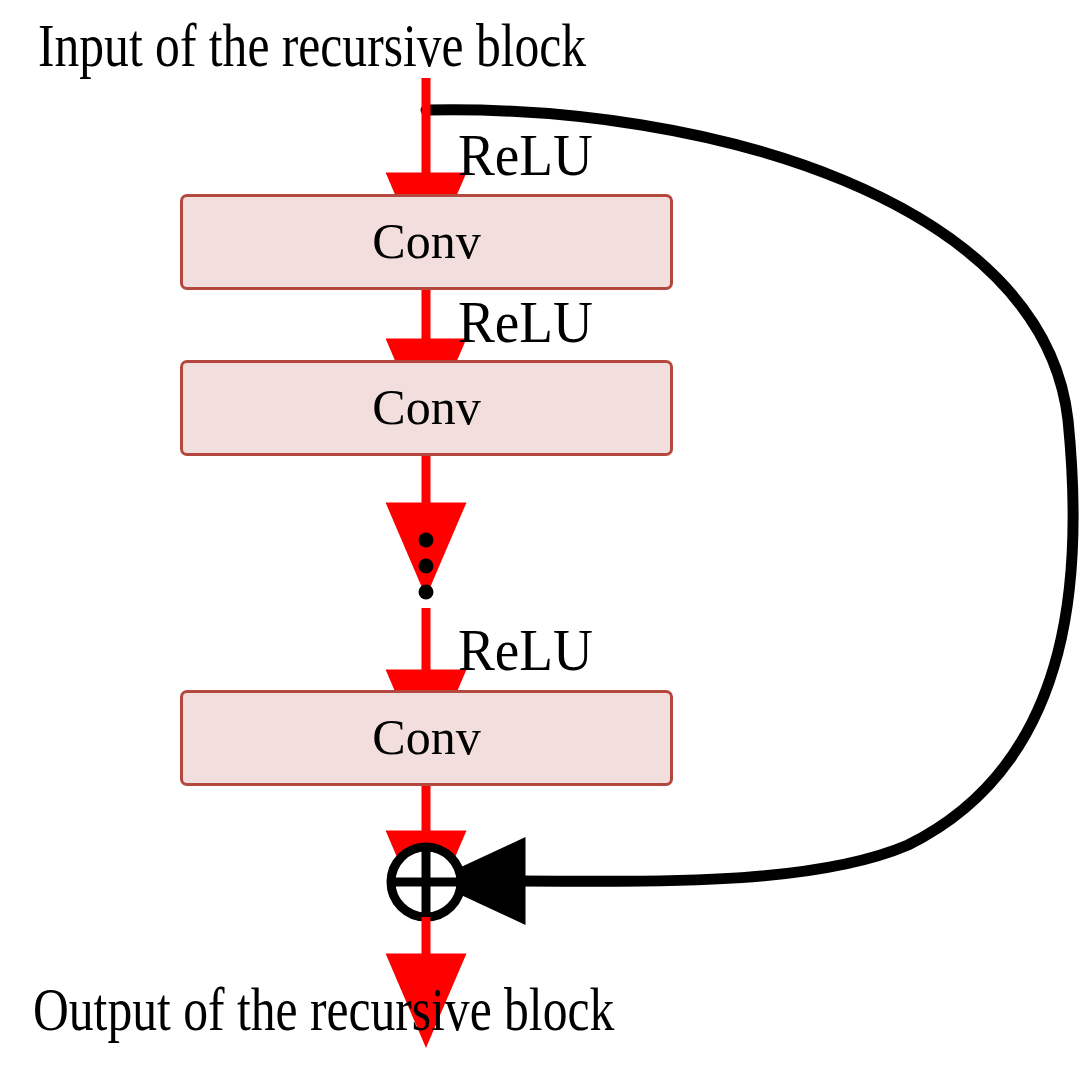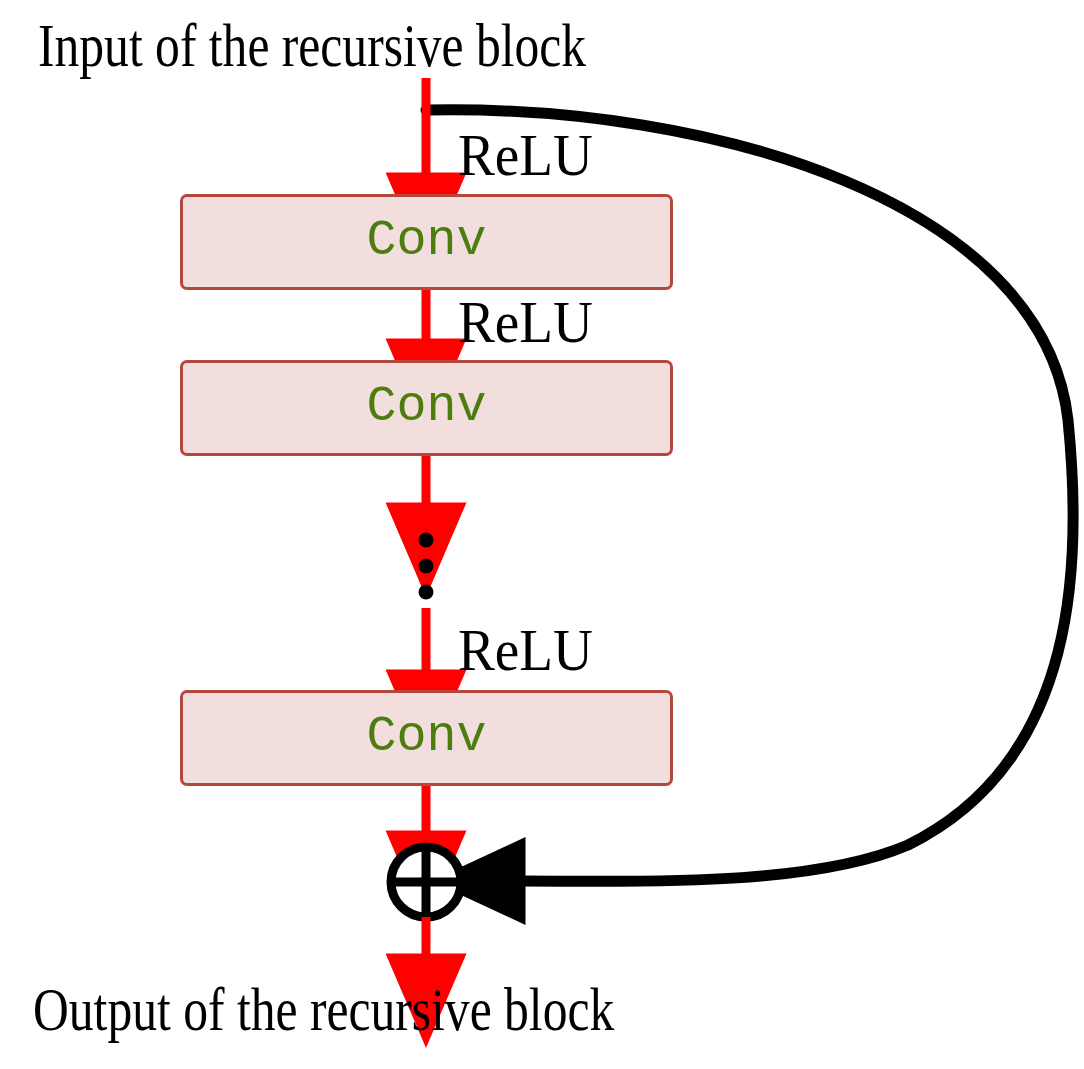--- a/index.html
+++ b/index.html
@@ -41,22 +41,22 @@
     letter-spacing: 0px;
   }
   .relu-text {
     font-size: 60px;
     transform: scaleX(0.92);
     transform-origin: left top;
   }
   .conv-text {
     position: absolute;
     font-size: 50px;
-    color: #4d7c0f;
-    font-family: Liberation Mono, monospace;
+    color: #000000;
+    font-family: Liberation Serif, serif;
     width: 493px;
     text-align: center;
     line-height: 1;
   }
   .conv-box {
     position: absolute;
     box-sizing: border-box;
   }
 </style>
 </head>

